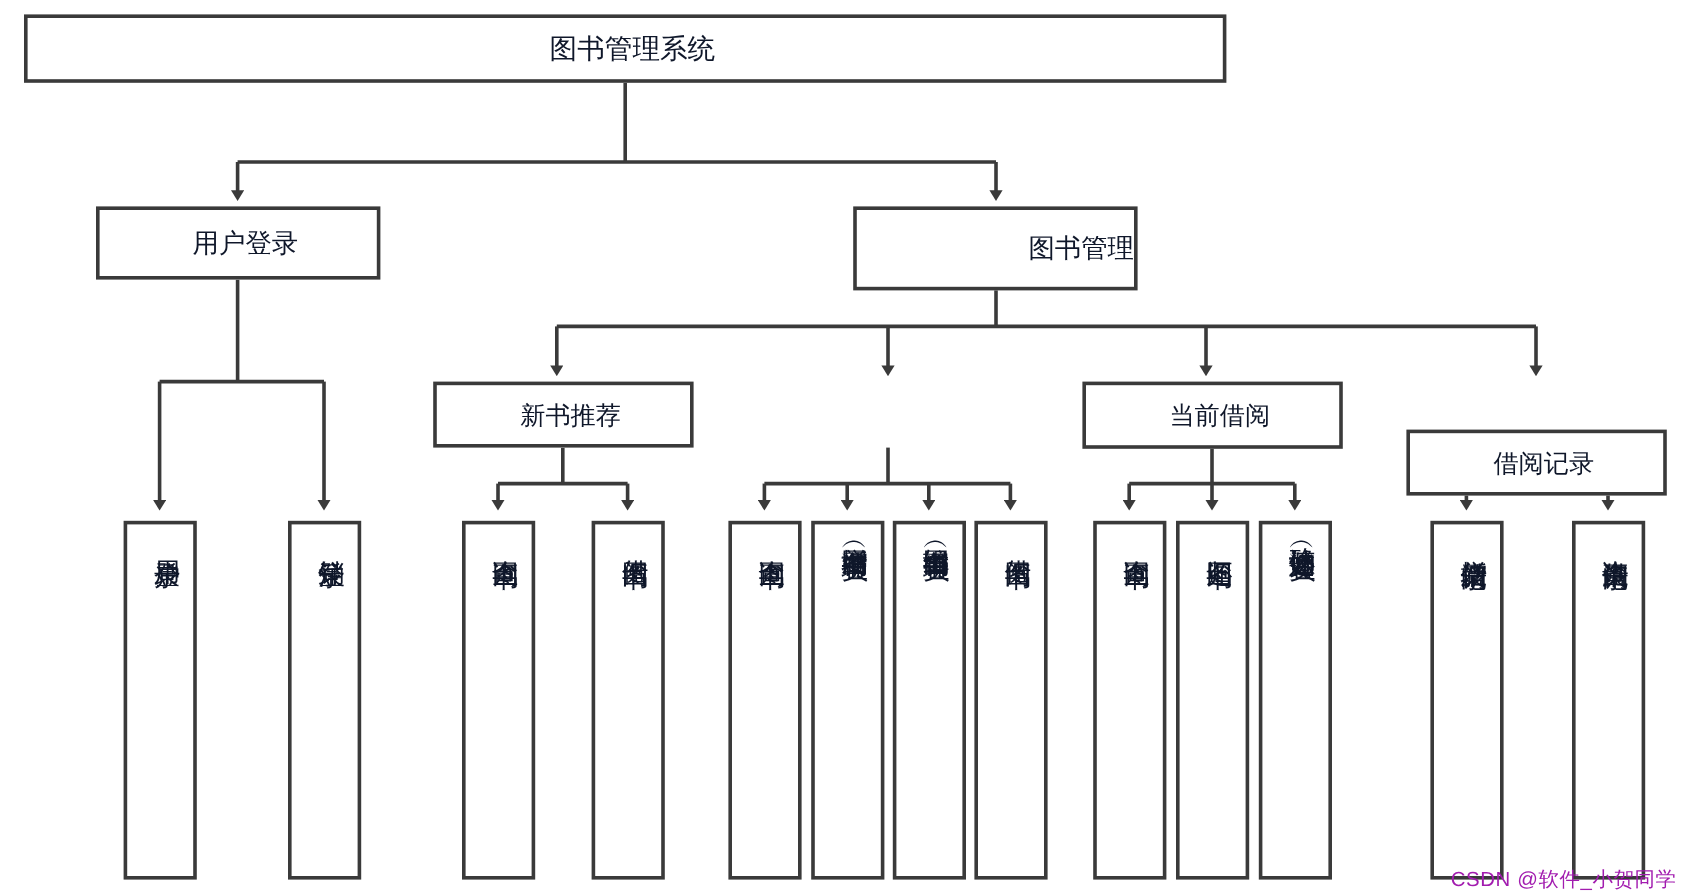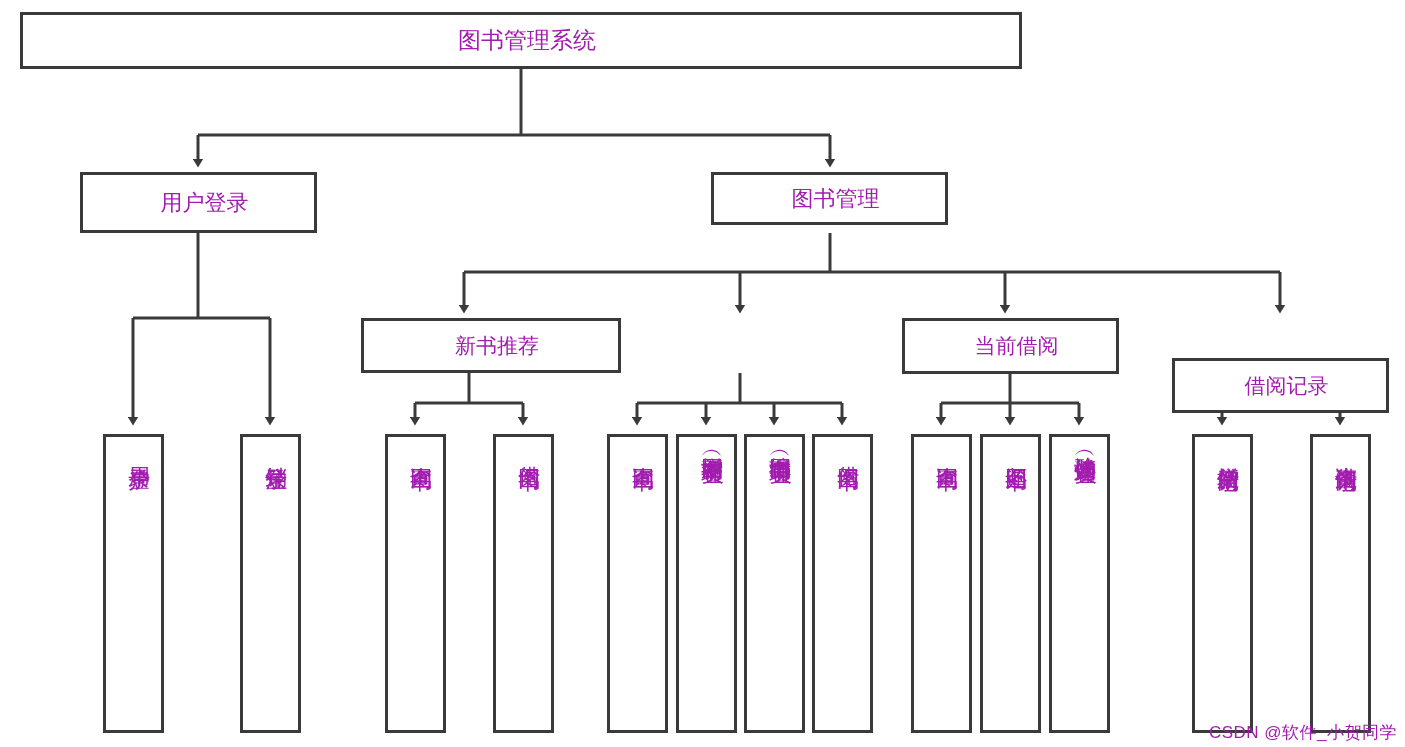--- a/index.html
+++ b/index.html
@@ -26,21 +26,21 @@
     pointer-events: none;
   }
   .node {
     position: absolute;
     box-sizing: border-box;
     background: #ffffff;
     border: 3px solid #3a3a3a;
     display: flex;
     align-items: center;
     justify-content: center;
-    color: #a21caf;
+    color: #0f172a;
     padding-left: 12px;
   }
   .node.root {
     font-size: 23px;
   }
   .node.lvl2 {
     font-size: 22px;
   }
   .node.lvl3 {
     font-size: 21px;
@@ -126,25 +126,25 @@
     </g>
   </svg>
 
   <div class="node root" style="left:20px; top:12px; width:1002px; height:57px;">
     <span>图书管理系统</span>
   </div>
 
   <div class="node lvl2" style="left:80px; top:172px; width:237px; height:61px;">
     <span>用户登录</span>
   </div>
-  <div class="node lvl2" style="left:711px; top:172px; width:237px; height:53px;">
+  <div class="node lvl2" style="left:711px; top:172px; width:237px; height:70px;justify-content:flex-end;">
     <span>图书管理</span>
   </div>
 
-  <div class="node lvl3" style="left:361px; top:318px; width:260px; height:55px;">
+  <div class="node lvl3" style="left:361px; top:318px; width:217px; height:55px;">
     <span>新书推荐</span>
   </div>
   <div class="node lvl3" style="left:902px; top:318px; width:217px; height:56px;text-align:center;">
     <span>当前借阅</span>
   </div>
   <div class="node lvl3" style="left:1172px; top:318px; width:217px; height:55px;margin-top:40px;">
     <span>借阅记录</span>
   </div>
 
   <div class="node leaf" style="left:103px; top:434px; width:61px; height:299px;">

